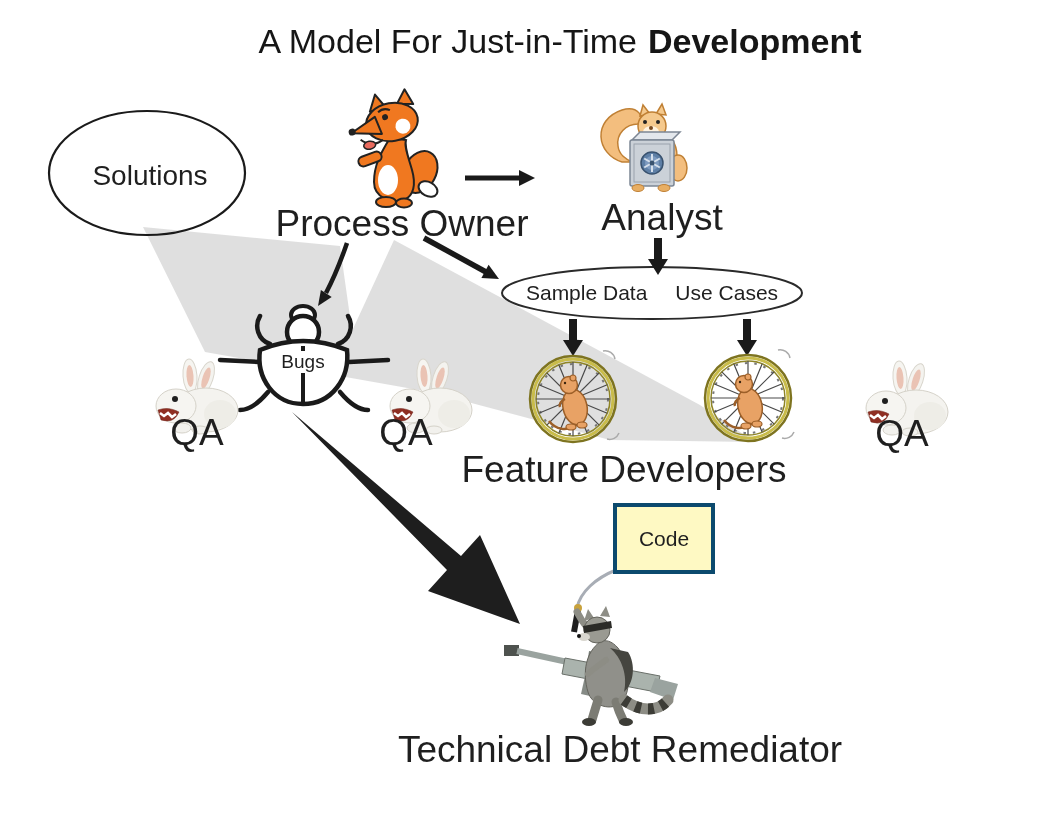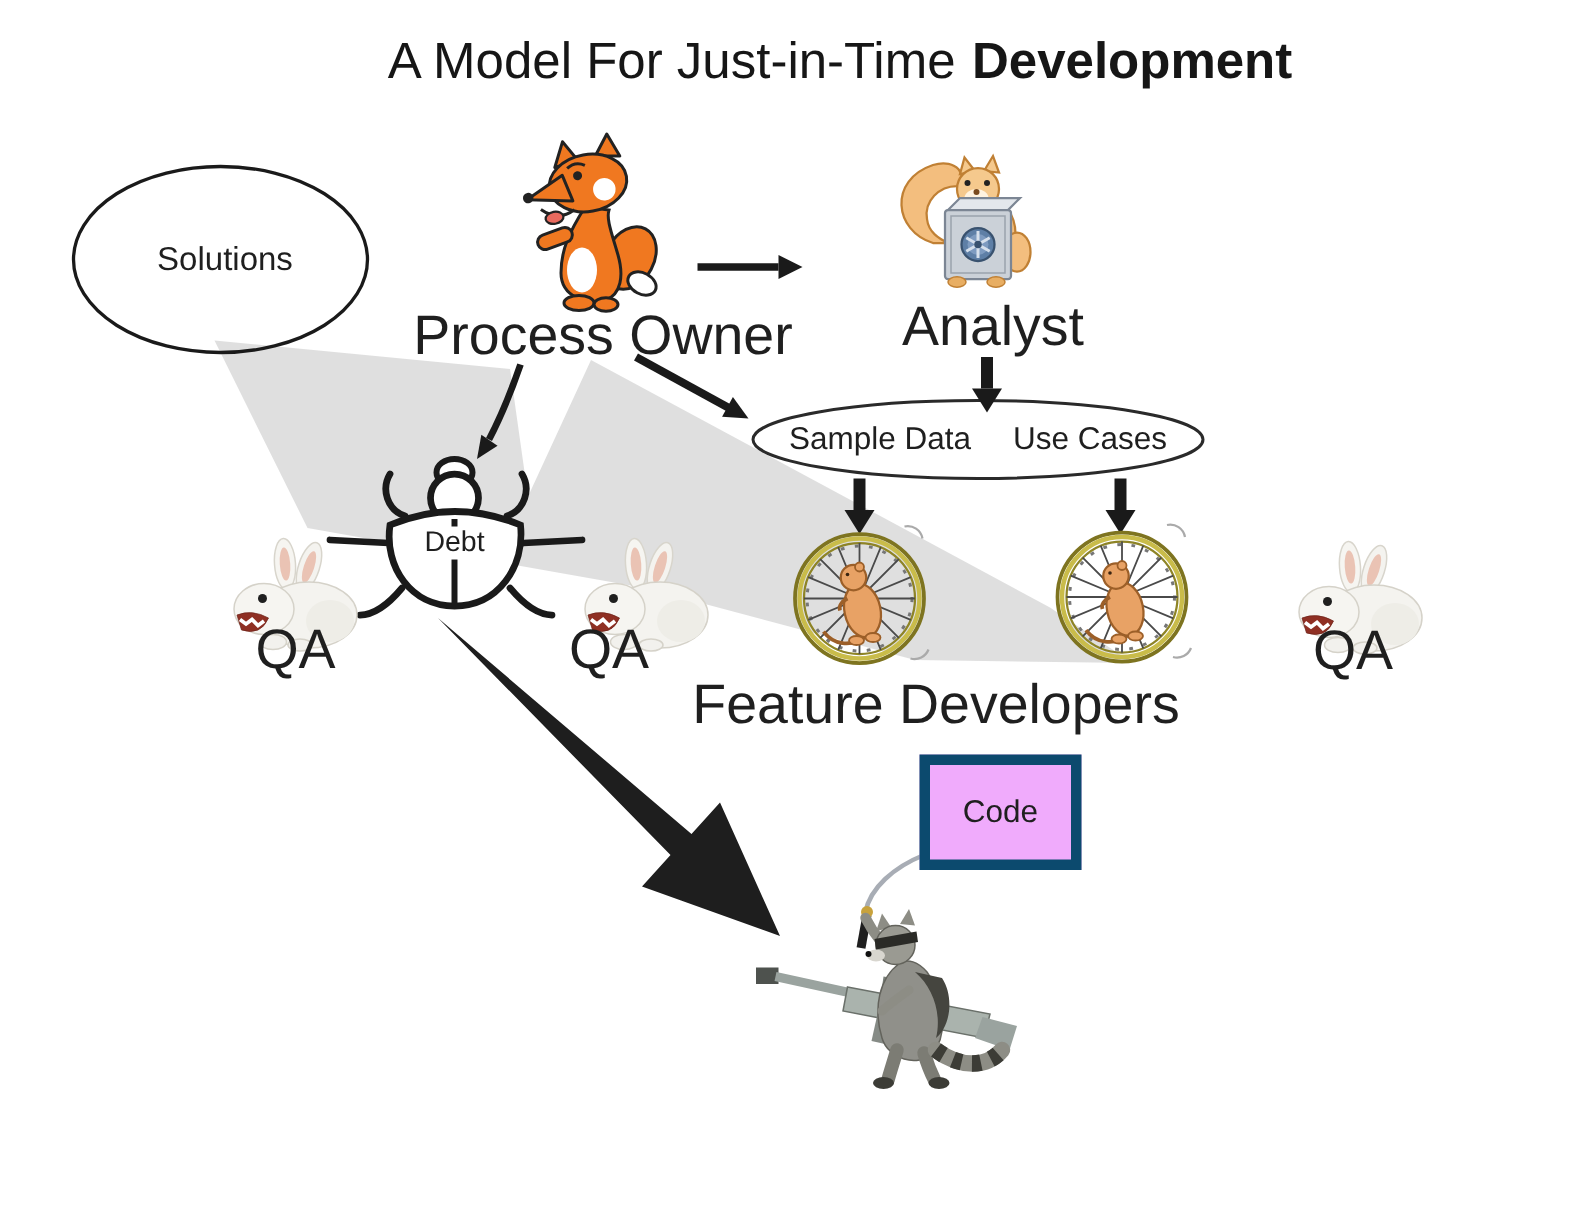--- a/index.html
+++ b/index.html
@@ -6,27 +6,27 @@
   .canvas{
     position:relative;width:1056px;height:816px;background:#ffffff;overflow:hidden;
     font-family:"Liberation Sans", sans-serif;color:#1c1c1c;
   }
   .canvas svg{position:absolute;left:0;top:0;}
   .lbl{position:absolute;transform:translateX(-50%);white-space:nowrap;color:#1f1f1f;}
   .title{position:absolute;left:560px;top:22px;transform:translateX(-50%);
          font-size:34px;font-weight:400;letter-spacing:0px;white-space:nowrap;color:#161616;}
   .title .emph{font-weight:700;margin-left:11px;}
   .big{font-size:37px;}
-  .med{font-size:22px;}
+  .med{font-size:28px;}
   .small{font-size:21px;text-align:right;}
   .bugs-lbl{background:#ffffff;padding:0 2px;font-size:19px;}
   .pill-text{display:flex;gap:28px;}
   .code-box{
     position:absolute;left:613px;top:503px;width:94px;height:63px;
-    border:7px solid #0c4a6e;background:#f0abfc;display:flex;align-items:center;justify-content:center;
+    border:4px solid #0c4a6e;background:#fef9c3;display:flex;align-items:center;justify-content:center;
     font-size:21px;color:#1f1f1f;
   }
 </style>
 </head>
 <body>
 
 <div class="canvas">
 
   <svg width="1056" height="816" viewBox="0 0 1056 816">
 
@@ -213,26 +213,27 @@
 
   <div class="lbl med" style="left:150px;top:160px;">Solutions</div>
   <div class="lbl big" style="left:402px;top:203px;">Process Owner</div>
   <div class="lbl big" style="left:662px;top:197px;">Analyst</div>
 
   <div class="lbl small pill-text" style="left:652px;top:281px;">
     <span>Sample Data</span>
     <span>Use Cases</span>
   </div>
 
-  <div class="lbl bugs-lbl" style="left:303px;top:351px;">Debt</div>
+  <div class="lbl bugs-lbl" style="left:303px;top:351px;">Bugs</div>
 
   <div class="lbl big" style="left:197px;top:412px;">QA</div>
   <div class="lbl big" style="left:406px;top:412px;">QA</div>
   <div class="lbl big" style="left:902px;top:413px;">QA</div>
 
   <div class="lbl big" style="left:624px;top:449px;">Feature Developers</div>
 
   <div class="code-box">
     <span>Code</span>
   </div>
 
+  <div class="lbl big" style="left:620px;top:729px;">Technical Debt Remediator</div>
 
 </div>
 
 </body></html>

